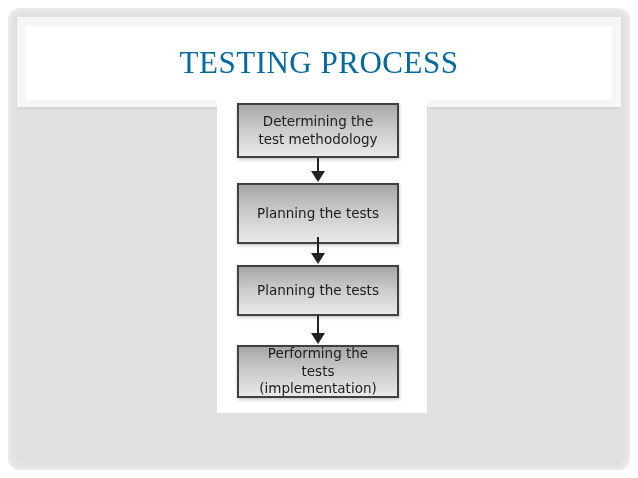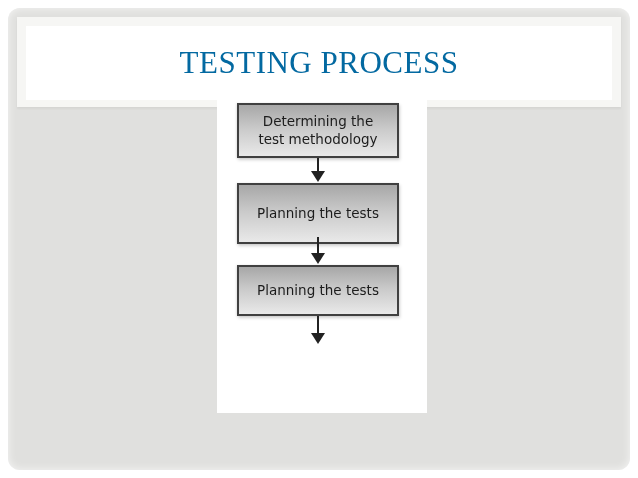--- a/index.html
+++ b/index.html
@@ -144,16 +144,19 @@
 
       <div class="flow-box step-3">
         <span>Planning the tests</span>
       </div>
 
       <div class="flow-arrow arrow-3">
         <div class="arrow-line"></div>
         <div class="arrow-head"></div>
       </div>
 
+      <div class="flow-box step-4">
+        <span>Performing the tests (implementation)</span>
+      </div>
 
     </div>
   </div>
 </div>
 
 </body></html>

